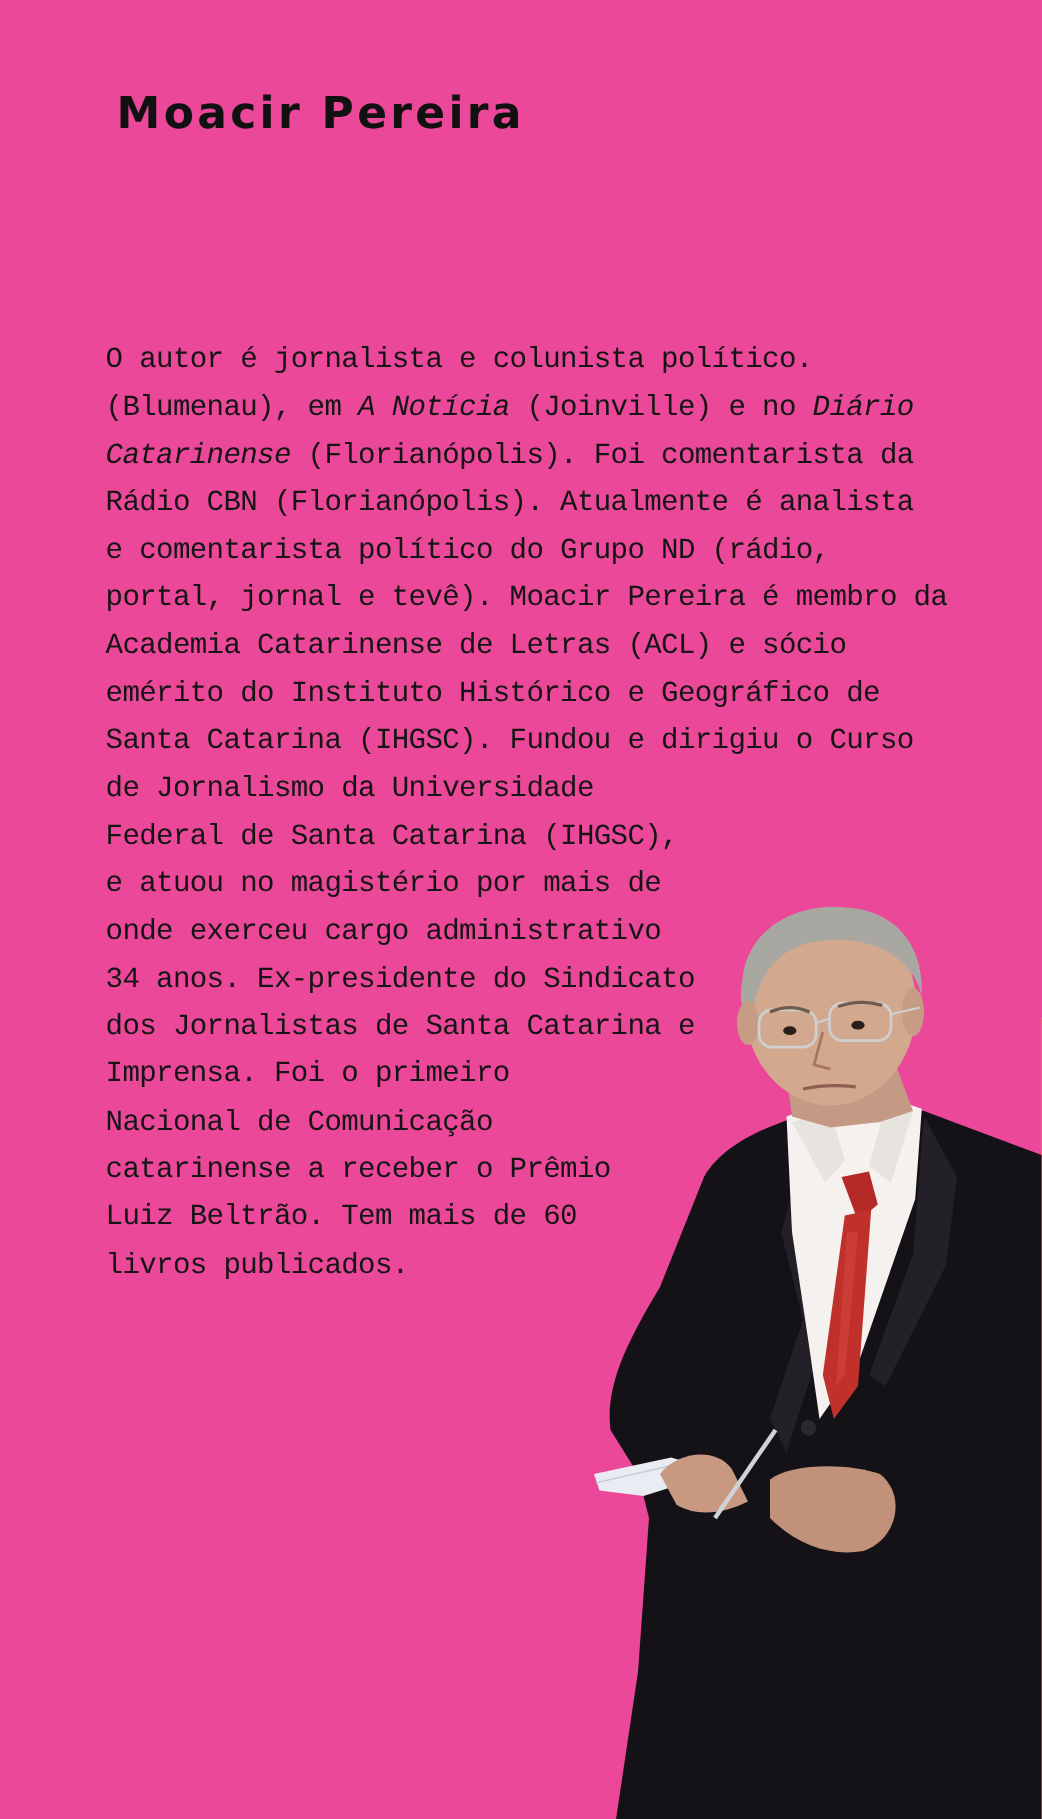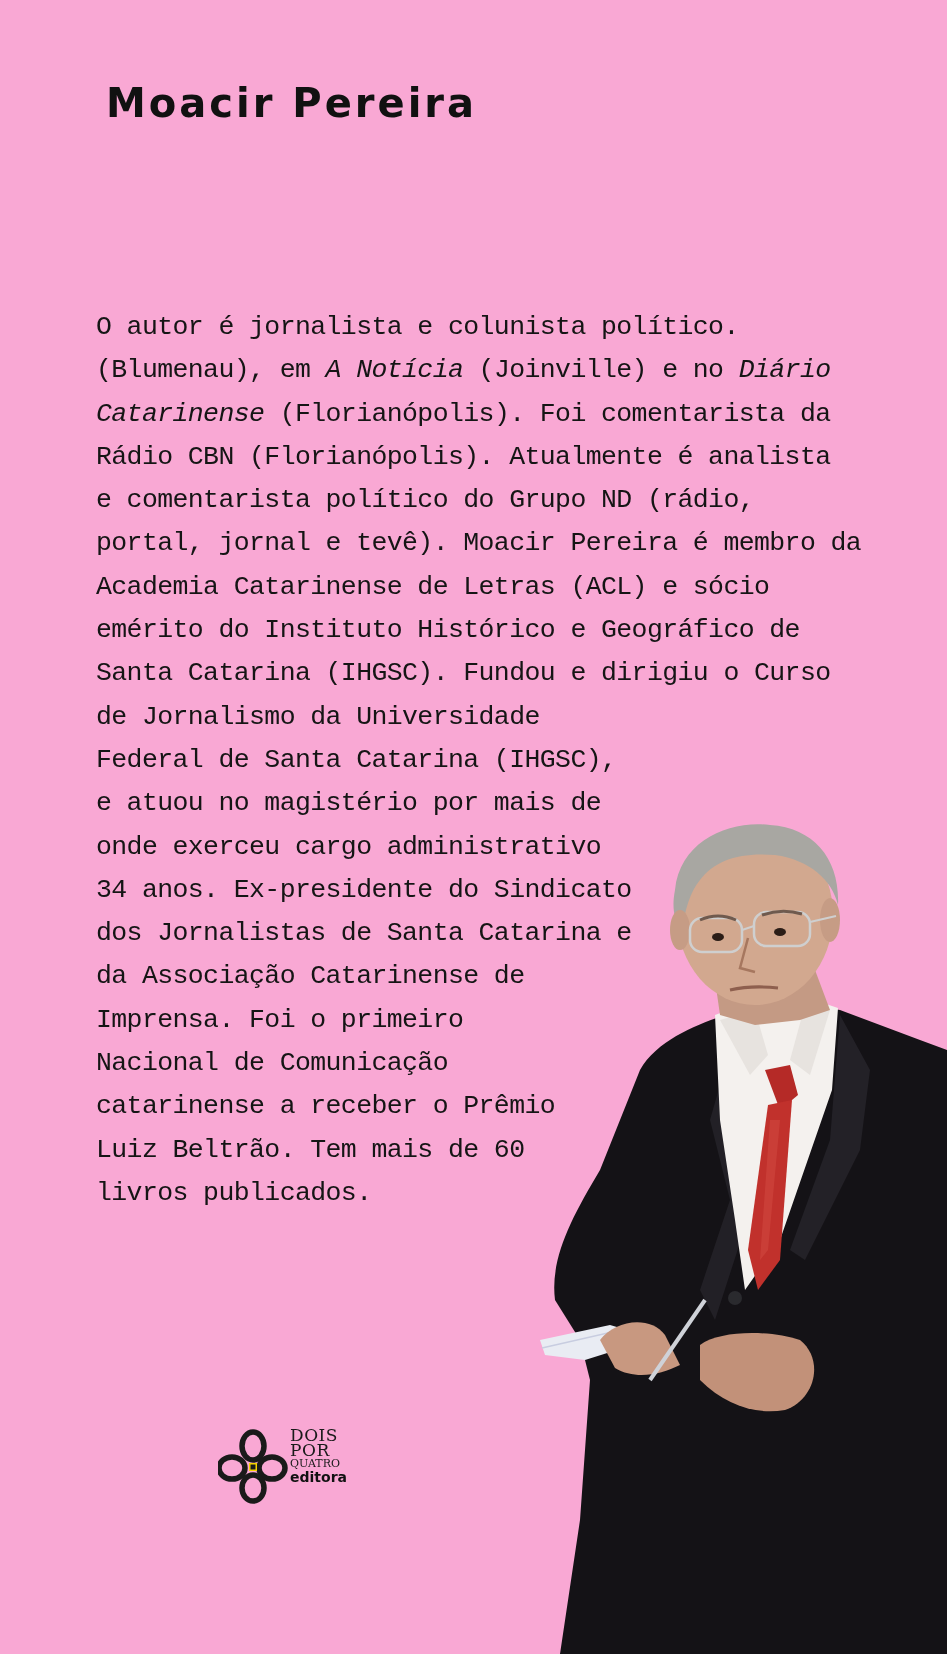--- a/index.html
+++ b/index.html
@@ -3,21 +3,21 @@
 <meta charset="utf-8">
 <style>
   html, body { margin: 0; padding: 0; }
   body {
     width: 947px; height: 1654px; overflow: hidden;
     background: #f6d200;
     font-family: "Liberation Sans", "DejaVu Sans", sans-serif;
     color: #111;
     position: relative;
   }
-  .page { position: absolute; inset: 0; background: #f9a8d4; }
+  .page { position: absolute; inset: 0; background: #ec4899; }
   .author-name {
     position: absolute; left: 106px; top: 80px;
     font-family: "DejaVu Sans", sans-serif;
     font-weight: bold; font-size: 40px; letter-spacing: 3px;
     color: #111;
   }
   .bio {
     position: absolute; left: 96px; top: 306px;
     width: 720px;
     font-family: Liberation Mono, monospace;
@@ -60,21 +60,20 @@
       <span class="line"><span>portal, jornal e tevê). Moacir Pereira é membro da</span></span>
       <span class="line"><span>Academia Catarinense de Letras (ACL) e sócio</span></span>
       <span class="line"><span>emérito do Instituto Histórico e Geográfico de</span></span>
       <span class="line"><span>Santa Catarina (IHGSC). Fundou e dirigiu o Curso</span></span>
       <span class="line"><span>de Jornalismo da Universidade</span></span>
       <span class="line"><span>Federal de Santa Catarina (IHGSC),</span></span>
       <span class="line"><span>e atuou no magistério por mais de</span></span>
       <span class="line"><span>onde exerceu cargo administrativo</span></span>
       <span class="line"><span>34 anos. Ex-presidente do Sindicato</span></span>
       <span class="line"><span>dos Jornalistas de Santa Catarina e</span></span>
-      <span class="line"><span>da Associação Catarinense de</span></span>
       <span class="line"><span>Imprensa. Foi o primeiro</span></span>
       <span class="line"><span>Nacional de Comunicação</span></span>
       <span class="line"><span>catarinense a receber o Prêmio</span></span>
       <span class="line"><span>Luiz Beltrão. Tem mais de 60</span></span>
       <span class="line"><span>livros publicados.</span></span>
     </div>
 
   <svg class="photo" viewBox="0 0 407 834" xmlns="http://www.w3.org/2000/svg">
 
     <path d="M100 250 C120 215 170 200 200 190 L240 180 L300 190 L340 205 L380 220 L407 230 L407 834 L20 834 L40 700 L50 560 L40 520 L15 480 C10 440 30 400 60 350 Z" fill="#141216"></path>
@@ -119,32 +118,14 @@
 
     <path d="M60 520 C75 500 110 495 125 515 L140 545 C120 555 95 560 75 548 Z" fill="#c89880"></path>
 
     <line x1="110" y1="560" x2="165" y2="480" stroke="#cfd2d8" stroke-width="4"></line>
 
     <path d="M160 525 C180 510 230 510 260 520 C285 540 275 580 245 590 C215 595 185 585 160 560 Z" fill="#c29179"></path>
 
     <circle cx="195" cy="478" r="7" fill="#2a2a2e"></circle>
   </svg>
 
-  <div class="logo">
-    <svg width="70" height="76" viewBox="0 0 70 76" xmlns="http://www.w3.org/2000/svg">
-      <g fill="none" stroke="#1a1a1a" stroke-width="5.5" stroke-linecap="round">
-        <ellipse cx="35" cy="18" rx="11" ry="14"></ellipse>
-        <ellipse cx="14" cy="40" rx="13" ry="11"></ellipse>
-        <ellipse cx="54" cy="40" rx="13" ry="11"></ellipse>
-        <ellipse cx="35" cy="60" rx="11" ry="13"></ellipse>
-      </g>
-      <rect x="31" y="35" width="8" height="8" fill="#f6d200"></rect>
-      <rect x="32.5" y="36.5" width="5" height="5" fill="#1a1a1a"></rect>
-    </svg>
-    <div class="logo-text">
-      <span class="serif">DOIS</span>
-      <span class="serif">POR</span>
-      <span class="serif small">QUATRO</span>
-      <span class="bold">editora</span>
-    </div>
-  </div>
 
 </div>
 
 </body></html>

